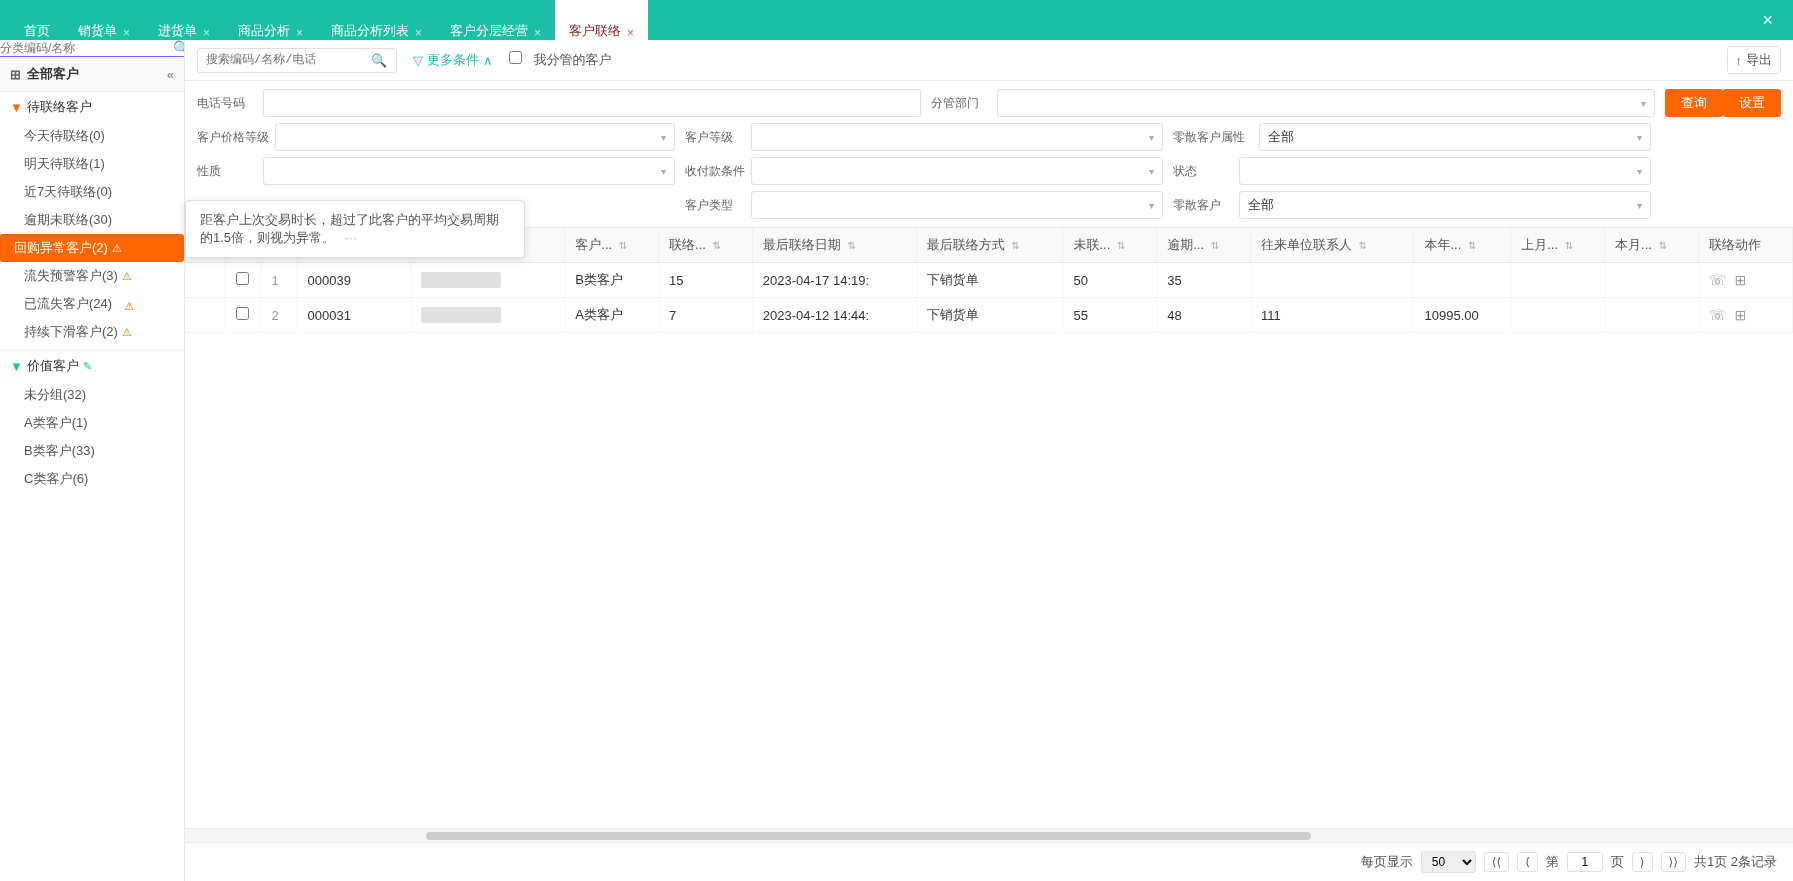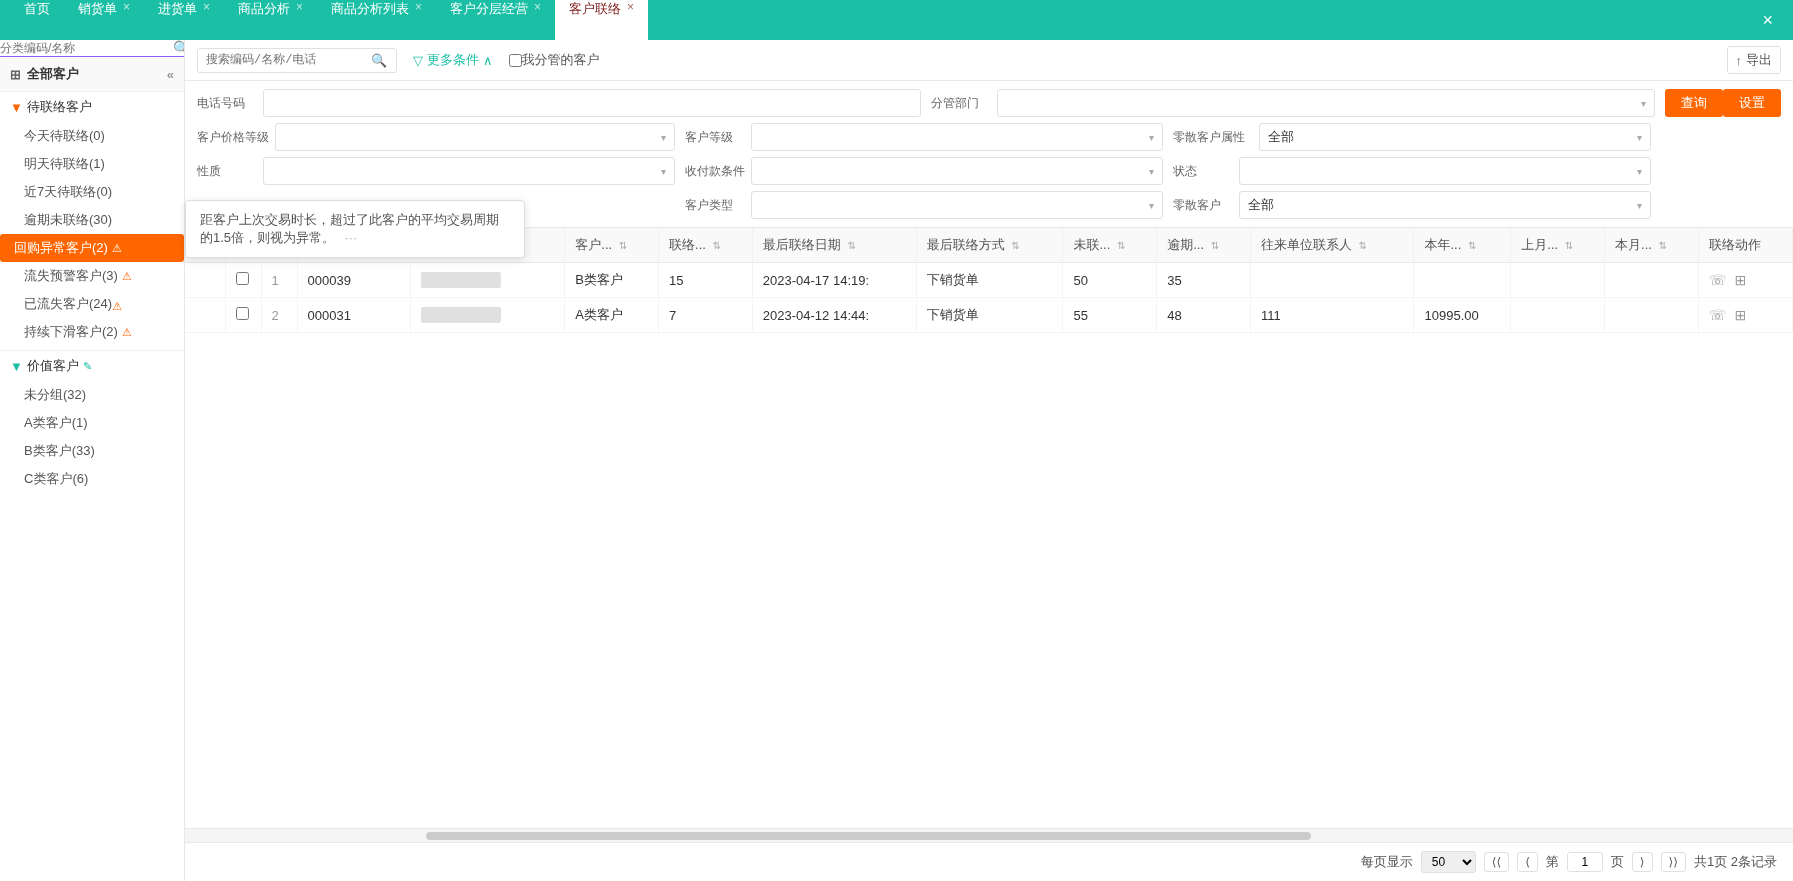--- a/index.html
+++ b/index.html
@@ -11,21 +11,21 @@
       height: 40px;
       display: flex;
       align-items: center;
       padding: 0 10px;
       color: white;
     }
     .top-nav .nav-item {
       padding: 0 14px;
       height: 40px;
       display: flex;
-      align-items: flex-start;
+      align-items: flex-end;
       cursor: pointer;
       color: white;
       font-size: 13px;
       white-space: nowrap;
     }
     .top-nav .nav-item.active {
       background: white;
       color: #7f1d1d;
     }
     .top-nav .nav-item .close-x {
@@ -179,22 +179,22 @@
       gap: 4px;
       color: #1abfa5;
       cursor: pointer;
       font-size: 12px;
       border: none;
       background: none;
       padding: 4px 6px;
     }
     .my-customers {
       display: flex;
-      align-items: center;
-      gap: 0;
+      align-items: flex-start;
+      gap: 12px;
       font-size: 12px;
       color: #555;
       cursor: pointer;
     }
     .my-customers input[type=checkbox] { cursor: pointer; }
     .filter-bar .spacer { flex: 1; }
     .export-btn {
       display: flex;
       align-items: center;
       gap: 4px;
@@ -438,21 +438,21 @@
       <div class="sidebar-item active-item" style="padding-left: 14px; display:flex; align-items:center; gap:4px;">
         <span>回购异常客户(2)</span>
         <span style="font-size:11px;">⚠</span>
       </div>
     </div>
 
     <div class="sidebar-item" style="display:flex; align-items:center; gap:4px;">
       <span>流失预警客户(3)</span>
       <span style="font-size:11px; color:#ff6600;">⚠</span>
     </div>
-    <div class="sidebar-item" style="display:flex; align-items:flex-end; gap:0;">
+    <div class="sidebar-item" style="display:flex; align-items:flex-end; gap:12px;">
       <span>已流失客户(24)</span>
       <span style="font-size:11px; color:#ff6600;">⚠</span>
     </div>
     <div class="sidebar-item" style="display:flex; align-items:center; gap:4px;">
       <span>持续下滑客户(2)</span>
       <span style="font-size:11px; color:#ff6600;">⚠</span>
     </div>
 
     <div class="sidebar-group-header2">
       <span class="arrow" style="color:#1abfa5;">▼</span>

